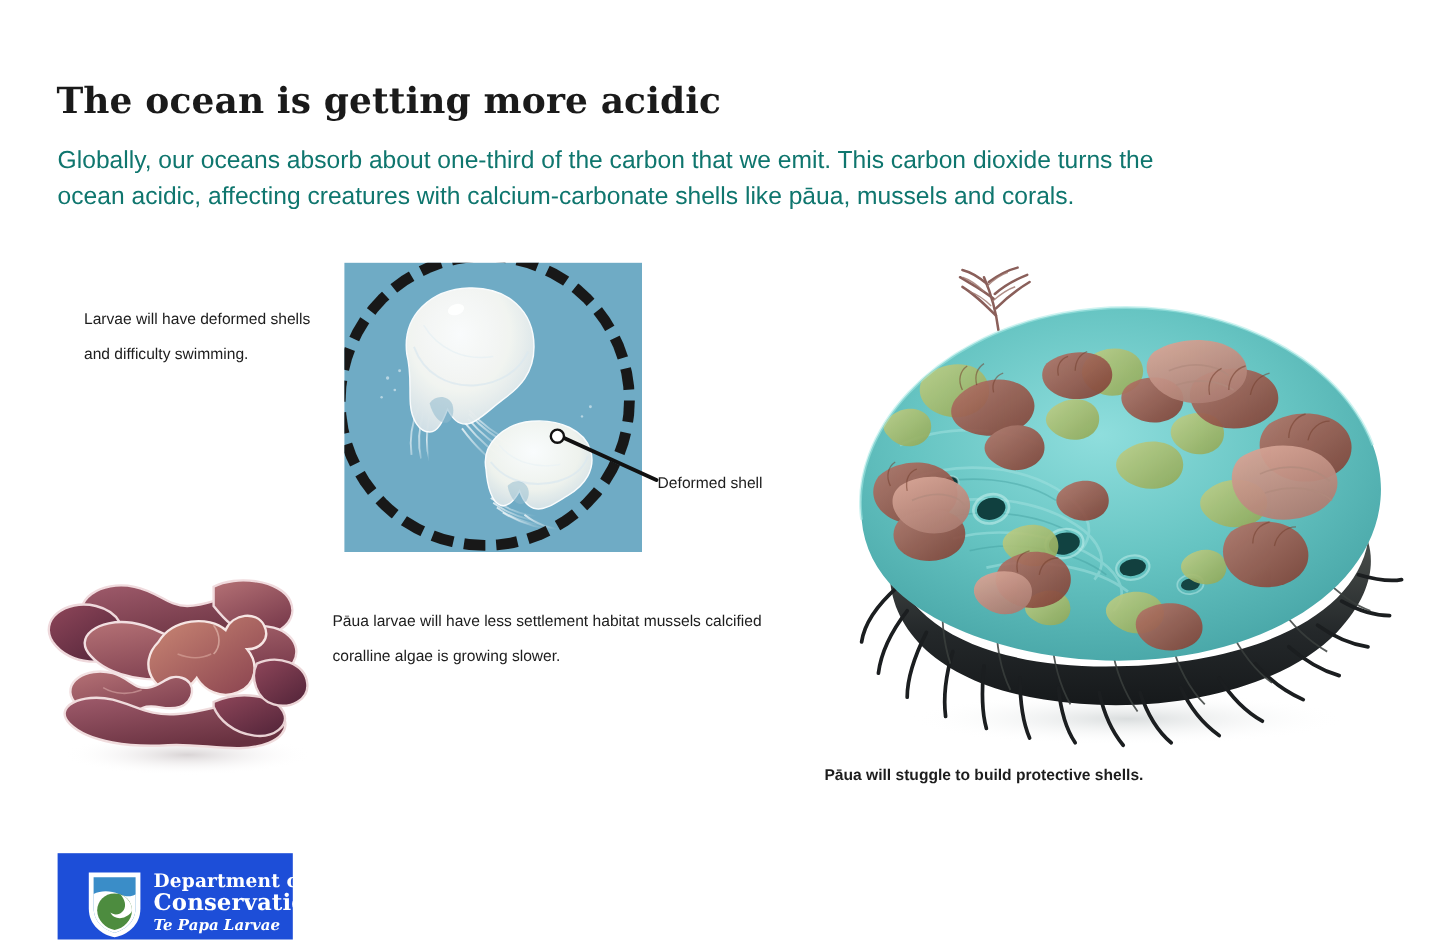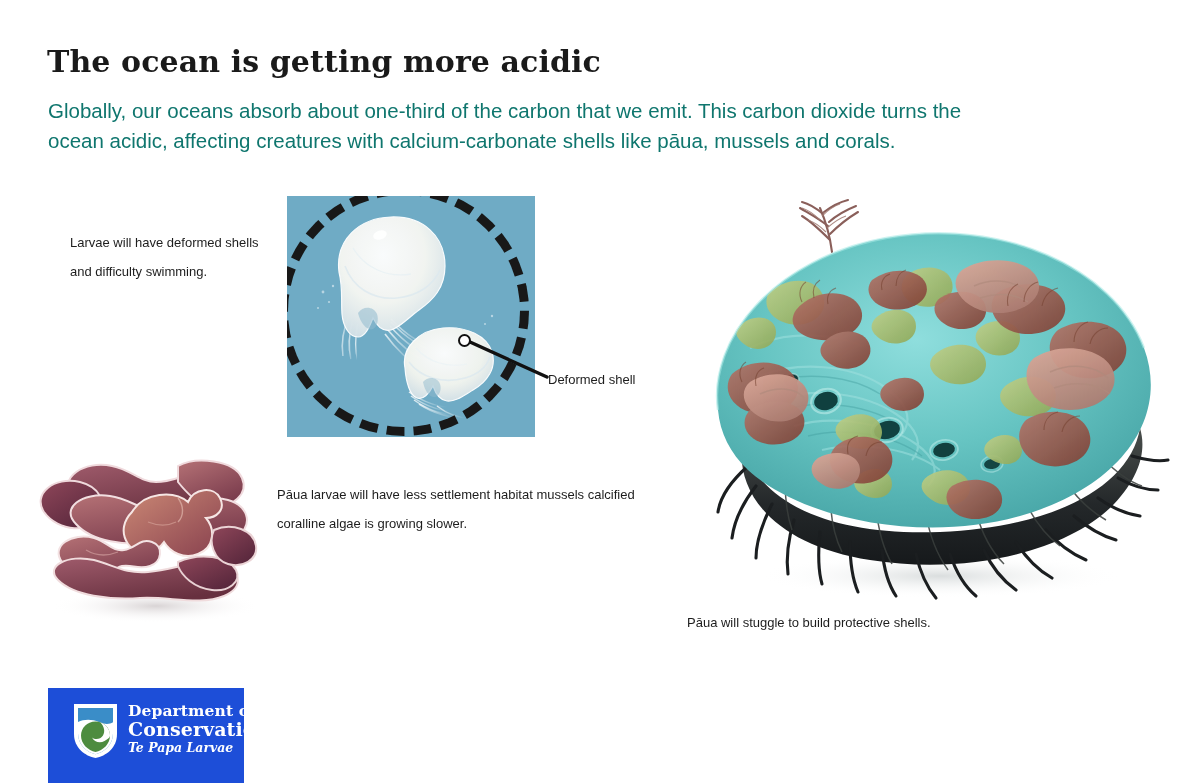--- a/index.html
+++ b/index.html
@@ -1,40 +1,40 @@
 <!DOCTYPE html>
 <html><head>
 <meta charset="utf-8">
 <style>
   html,body{margin:0;padding:0;background:#ffffff;}
   body{
     width:1200px;height:783px;position:relative;overflow:hidden;
     font-family:"Liberation Sans", sans-serif;
     -webkit-font-smoothing:antialiased;
   }
-  .canvas{position:absolute;inset:0;background:#ffffff;}
+  .canvas{position:absolute;inset:0;background:#ffffff;margin-top:23px;}
 
   
   .title{
     position:absolute;left:47px;top:44px;
     font-family:"DejaVu Serif","Liberation Serif",serif;
     font-weight:700;font-size:30px;letter-spacing:.1px;color:#1a1a1a;
     white-space:nowrap;
   }
   .intro{
     position:absolute;left:48px;top:96px;width:960px;
     font-size:20.5px;line-height:30px;color:#0f766e;
   }
   .cap{
     position:absolute;font-size:13px;line-height:29px;color:#1d1d1d;
   }
   .cap-larvae{left:70px;top:228px;width:205px;}
   .cap-deformed{left:548px;top:365px;width:150px;}
   .cap-algae{left:277px;top:480px;width:400px;}
-  .cap-paua{left:687px;top:608px;width:500px;}
+  .cap-paua{left:687px;top:608px;width:500px;font-weight:bold;}
 
   
   .larvae-panel{
     position:absolute;left:287px;top:196px;width:248px;height:241px;
     background:#6fabc5;overflow:hidden;
   }
   .larvae-panel svg{display:block;}
   .dashed-ring{
     position:absolute;left:-8px;top:-10px;width:250px;height:250px;
     border-radius:50%;

